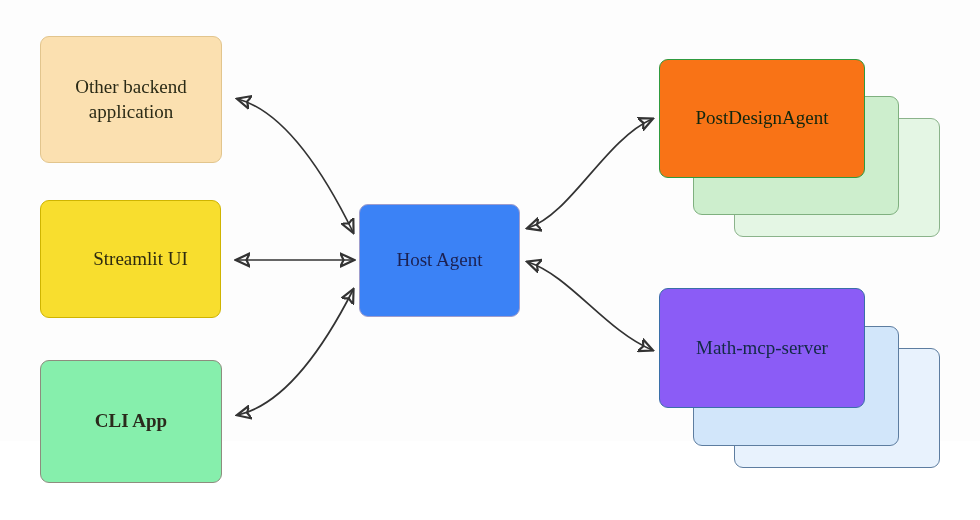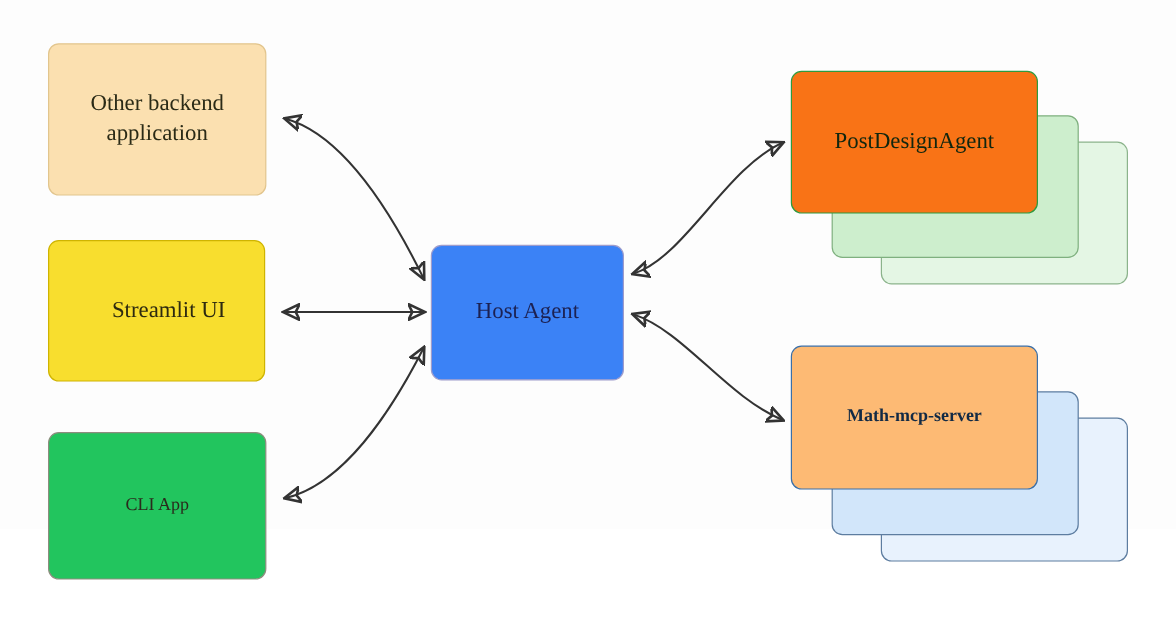--- a/index.html
+++ b/index.html
@@ -44,24 +44,25 @@
     font-size: 19px;
   }
   .n-streamlit {
     background: #f8de2e;
     border: 1px solid #cfb400;
     color: #2d2a10;
     font-size: 19px;
     padding-left: 20px;
   }
   .n-cli {
-    background: #22c55e;
+    background: #86efac;
     border: 1px solid #8d8d7e;
     color: #2a2a1c;
-    font-size: 15px;
+    font-size: 19px;
+    font-weight: bold;
   }
   .n-host {
     background: #3b82f6;
     border: 1px solid #9e9ccc;
     color: #1c2152;
     font-size: 19px;
   }
   .n-agent-front {
     background: #f97316;
     border: 1px solid #2f9a3f;
@@ -73,26 +74,25 @@
     background: #cdeecd;
     border: 1px solid #7fb07f;
     z-index: 3;
   }
   .n-agent-back {
     background: #e4f6e4;
     border: 1px solid #8bb38b;
     z-index: 2;
   }
   .n-mcp-front {
-    background: #fdba74;
+    background: #8b5cf6;
     border: 1px solid #3a6fa8;
     color: #122a45;
-    font-size: 15px;
+    font-size: 19px;
     z-index: 4;
-    font-weight: bold;
   }
   .n-mcp-mid {
     background: #d2e6fa;
     border: 1px solid #5d7da0;
     z-index: 3;
   }
   .n-mcp-back {
     background: #e8f2fd;
     border: 1px solid #5d7da0;
     z-index: 2;

